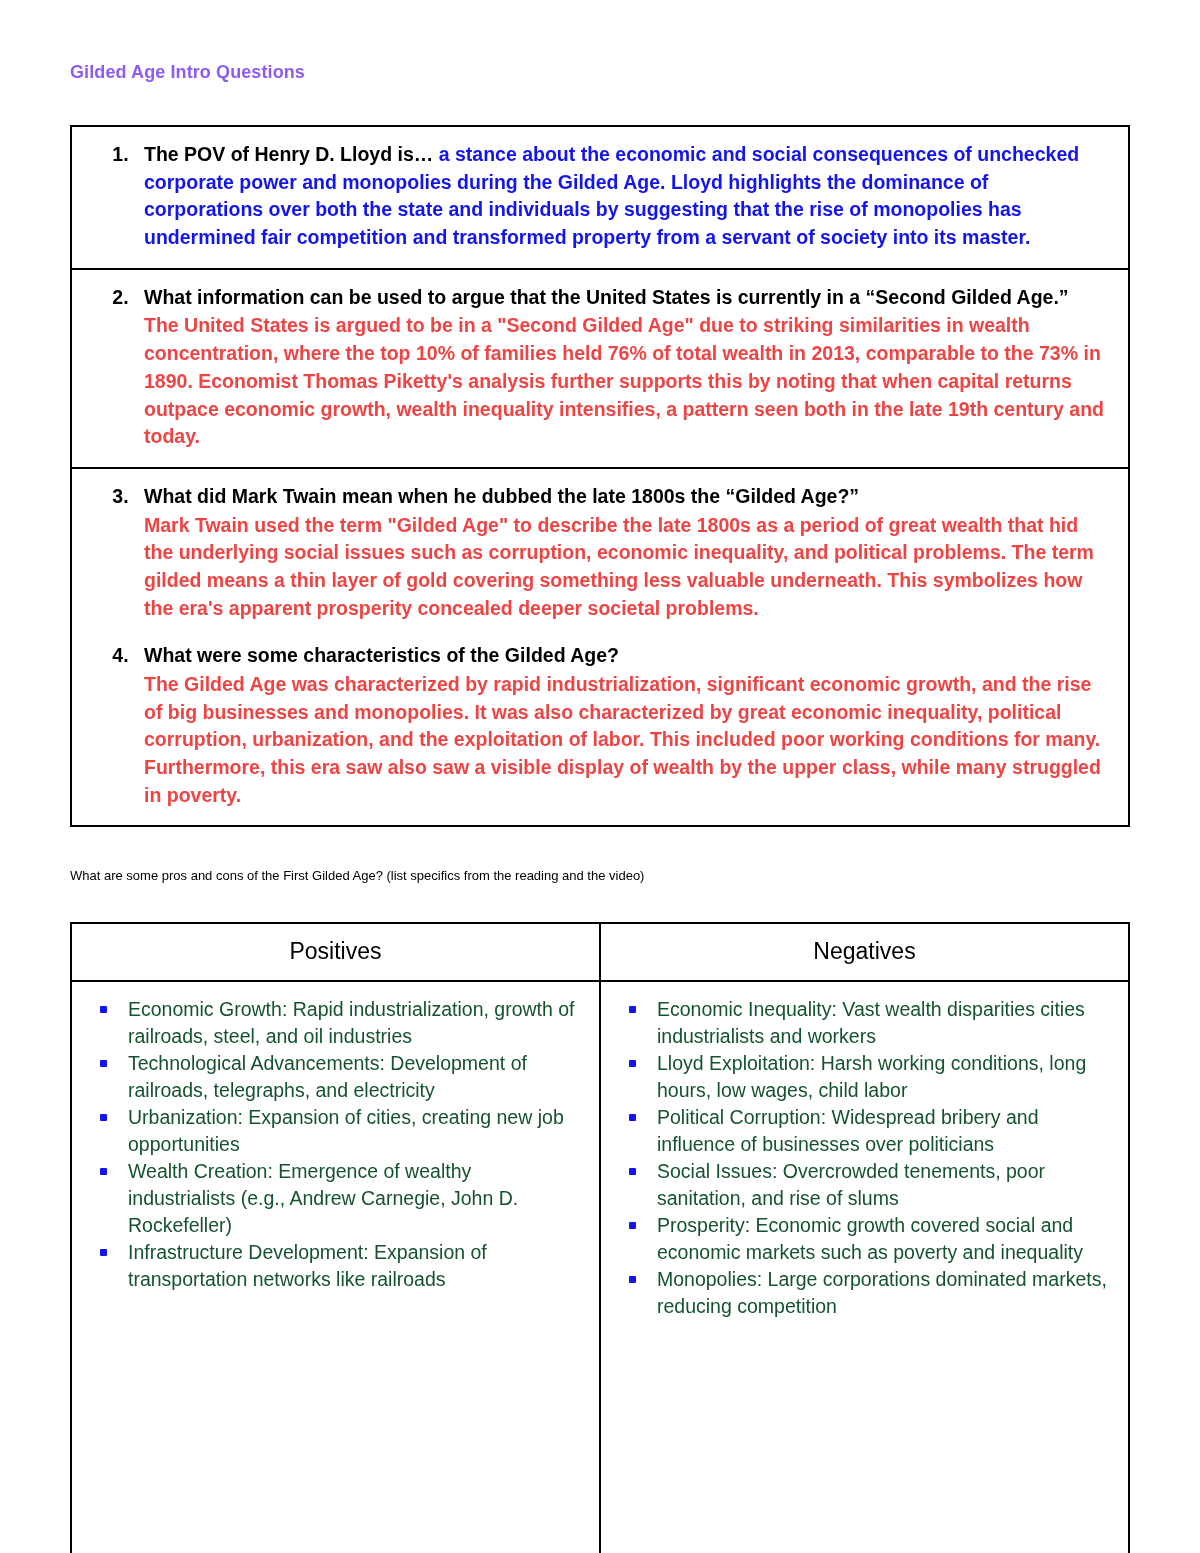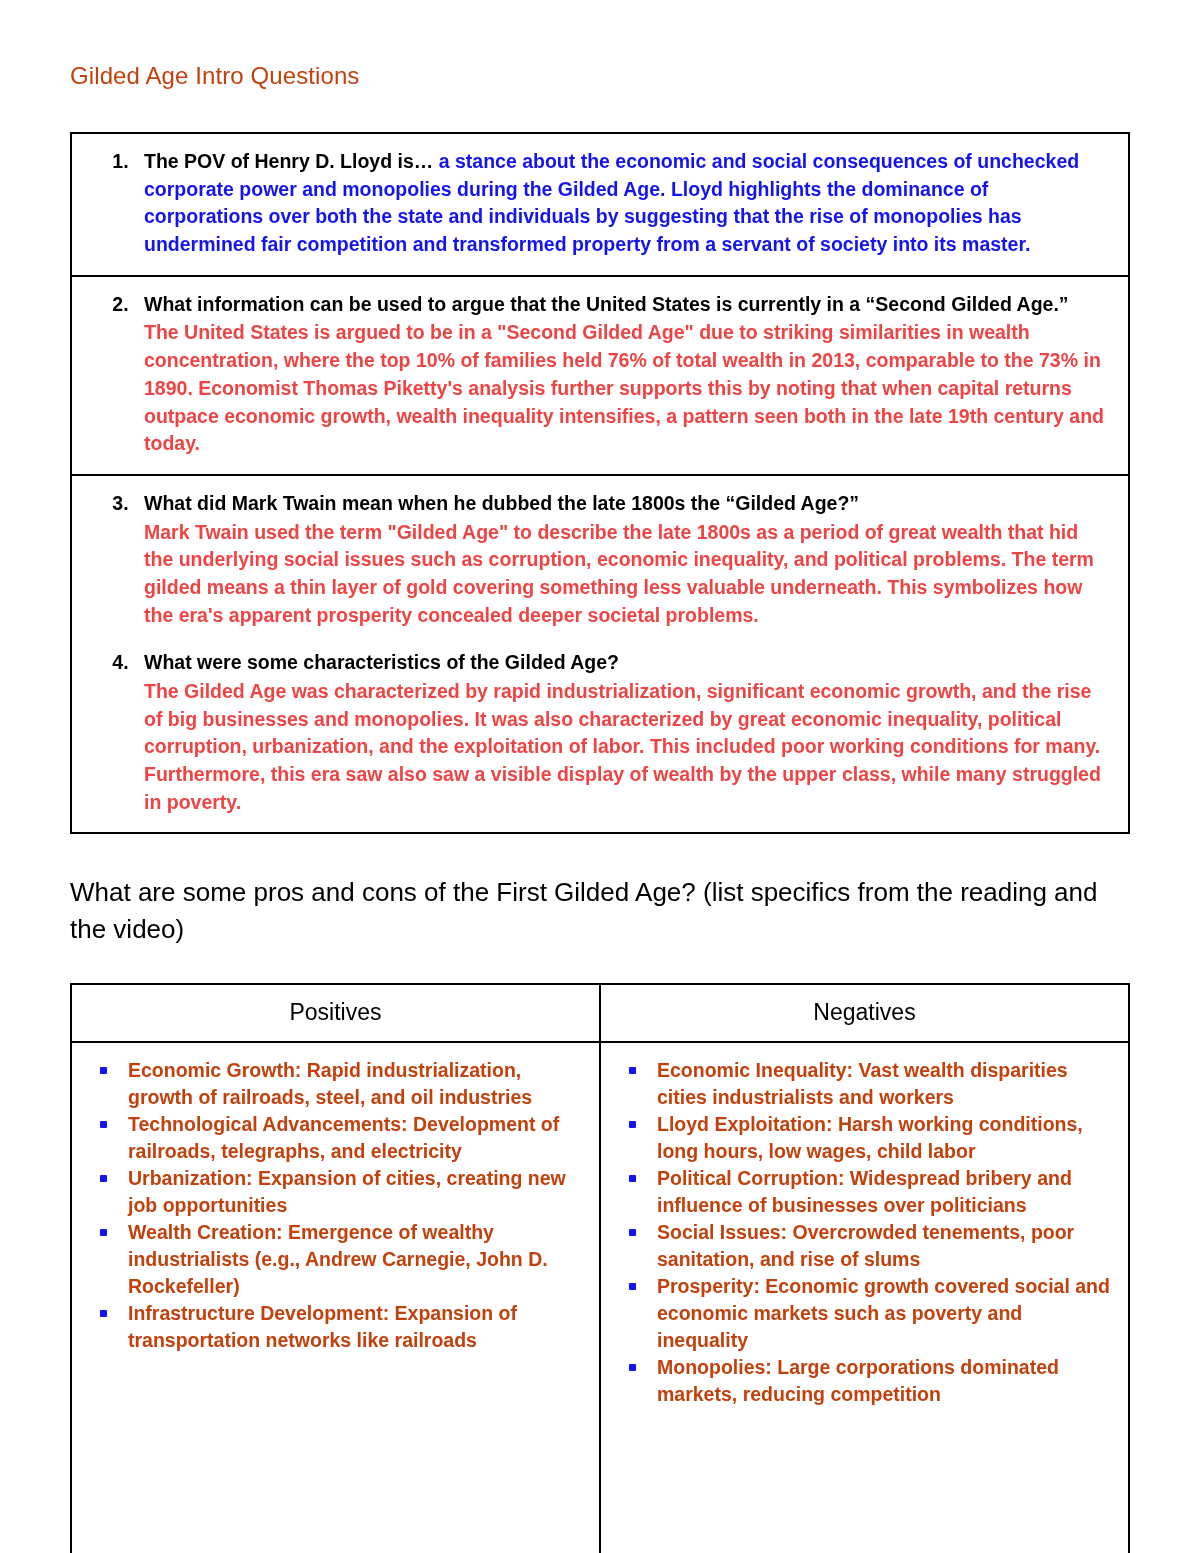--- a/index.html
+++ b/index.html
@@ -14,25 +14,25 @@
     color: #000000;
     position: relative;
     overflow: hidden;
   }
   .page {
     padding: 62px 70px 0 70px;
     box-sizing: border-box;
     width: 1200px;
   }
   .doc-title {
-    font-size: 24px;
-    font-weight: normal;
+    font-size: 18px;
+    font-weight: bold;
     letter-spacing: 0.1px;
     margin: 0 0 42px 0;
-    color: #c2410c;
+    color: #8b5cf6;
   }
 
   
   table.qtable {
     width: 1060px;
     border-collapse: collapse;
     border: 2.5px solid #000000;
     table-layout: fixed;
     margin-top: 30px;
   }
@@ -67,21 +67,21 @@
   .q-answer-block {
     display: block;
     color: #ef4444;
     font-weight: bold;
     margin-top: 1px;
   }
   .spacer-q4 { height: 20px; }
 
   
   .mid-prompt {
-    font-size: 26px;
+    font-size: 13px;
     color: #000000;
     margin: 40px 0 36px 0;
     line-height: 1.4;
   }
 
   
   table.pctable {
     width: 1060px;
     border-collapse: collapse;
     border: 2.5px solid #000000;
@@ -103,22 +103,22 @@
   }
   ul.pclist {
     margin: 0;
     padding: 0 6px 0 44px;
     list-style: none;
   }
   ul.pclist li {
     position: relative;
     font-size: 19.5px;
     line-height: 1.385;
-    color: #c2410c;
-    font-weight: bold;
+    color: #14532d;
+    font-weight: normal;
     margin: 0 0 0 0;
     padding-left: 2px;
   }
   ul.pclist li .bullet-dot {
     position: absolute;
     left: -26px;
     top: 0.52em;
     width: 7px;
     height: 7px;
     background: #1414f0;

